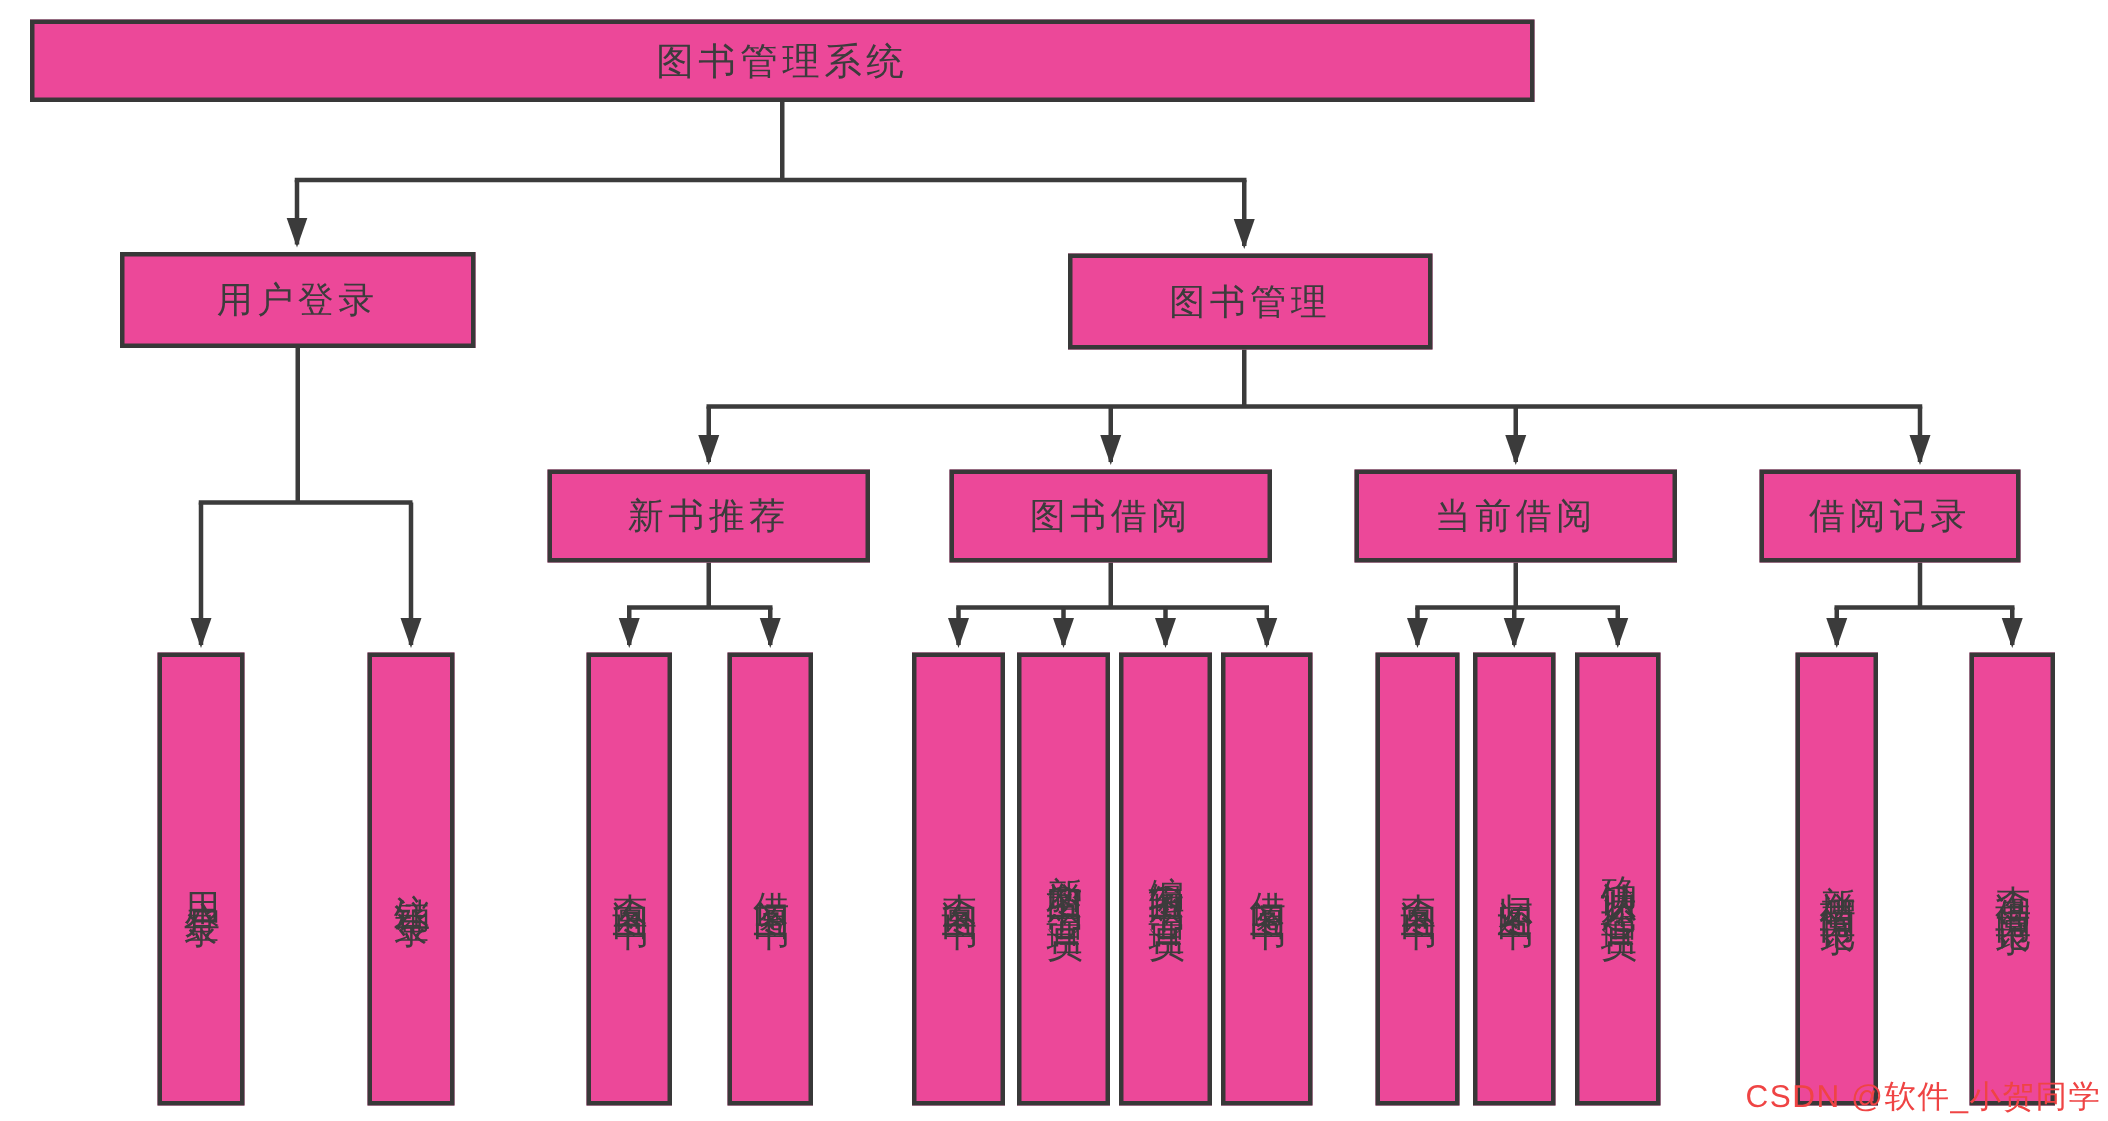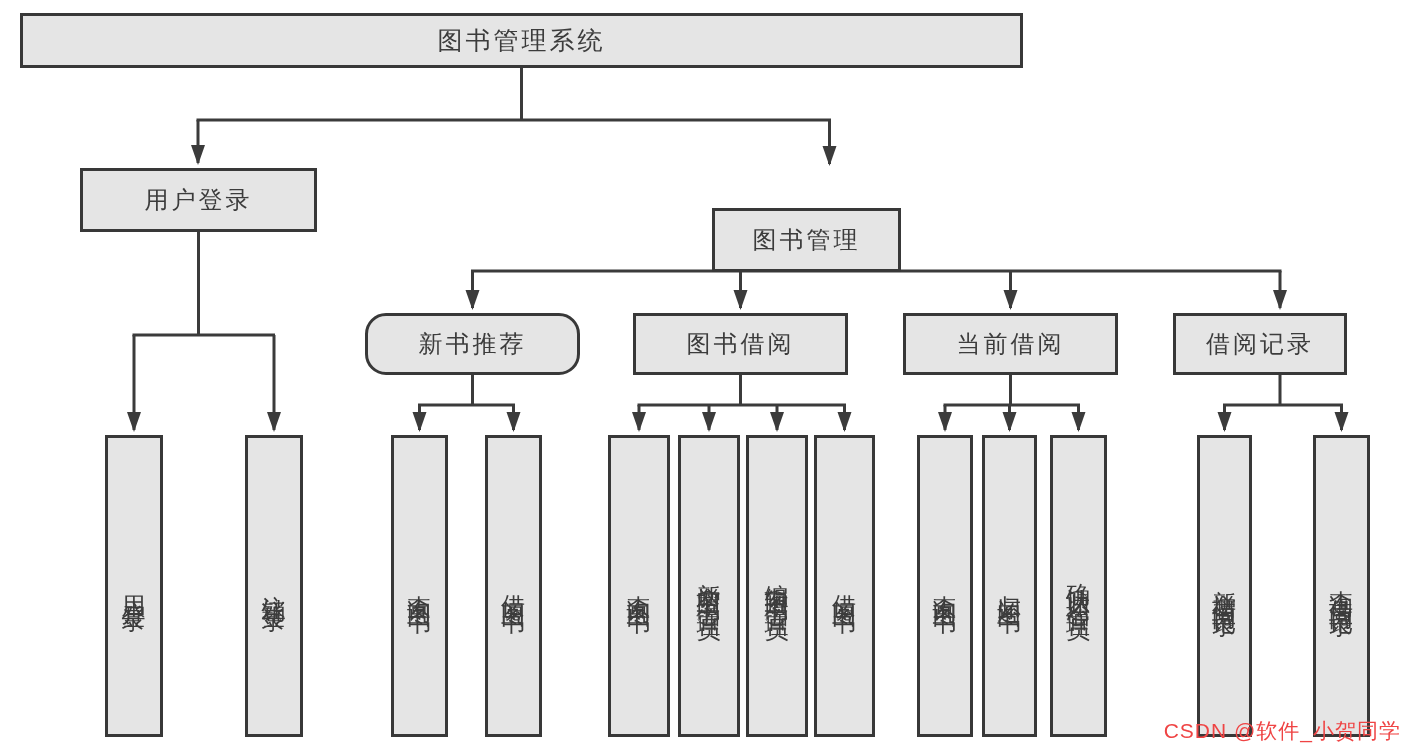--- a/index.html
+++ b/index.html
@@ -7,21 +7,21 @@
     position:relative;
     width:1405px; height:747px;
     background:#ffffff;
     font-family:"Liberation Sans", sans-serif;
     overflow:hidden;
   }
   #connectors { position:absolute; left:0; top:0; pointer-events:none; }
   .node {
     position:absolute;
     box-sizing:border-box;
-    background:#e5e5e5;
+    background:#ec4899;
     border:3px solid #383838;
     color:#3c3c3c;
     display:flex;
     align-items:center;
     justify-content:center;
   }
   .h { font-size:24px; letter-spacing:3px; white-space:nowrap; }
   .v {
     writing-mode:vertical-rl;
     text-orientation:mixed;
@@ -82,23 +82,23 @@
 
       <path d="M1280 375 V405 M1223 405 H1343"></path>
       <path d="M1224.5 405 V430" marker-end="url(#arrow)"></path>
       <path d="M1341.5 405 V430" marker-end="url(#arrow)"></path>
     </g>
   </svg>
 
   <div class="node h" style="left:20px; top:13px; width:1003px; height:55px; font-size:25px;">图书管理系统</div>
 
   <div class="node h" style="left:80px; top:168px; width:237px; height:64px;">用户登录</div>
-  <div class="node h" style="left:712px; top:169px; width:189px; height:64px;margin-top:39px;">图书管理</div>
+  <div class="node h" style="left:712px; top:169px; width:243px; height:64px;">图书管理</div>
 
-  <div class="node h" style="left:365px; top:313px; width:215px; height:62px;border-radius:21px;">新书推荐</div>
+  <div class="node h" style="left:365px; top:313px; width:215px; height:62px;">新书推荐</div>
   <div class="node h" style="left:633px; top:313px; width:215px; height:62px;">图书借阅</div>
   <div class="node h" style="left:903px; top:313px; width:215px; height:62px;">当前借阅</div>
   <div class="node h" style="left:1173px; top:313px; width:174px; height:62px;">借阅记录</div>
 
   <div class="node v" style="left:105px; top:435px; width:58px; height:302px;">用户登录</div>
   <div class="node v" style="left:245px; top:435px; width:58px; height:302px;">注销登录</div>
 
   <div class="node v" style="left:391px; top:435px; width:57px; height:302px;">查询图书</div>
   <div class="node v" style="left:485px; top:435px; width:57px; height:302px;">借阅图书</div>
 

